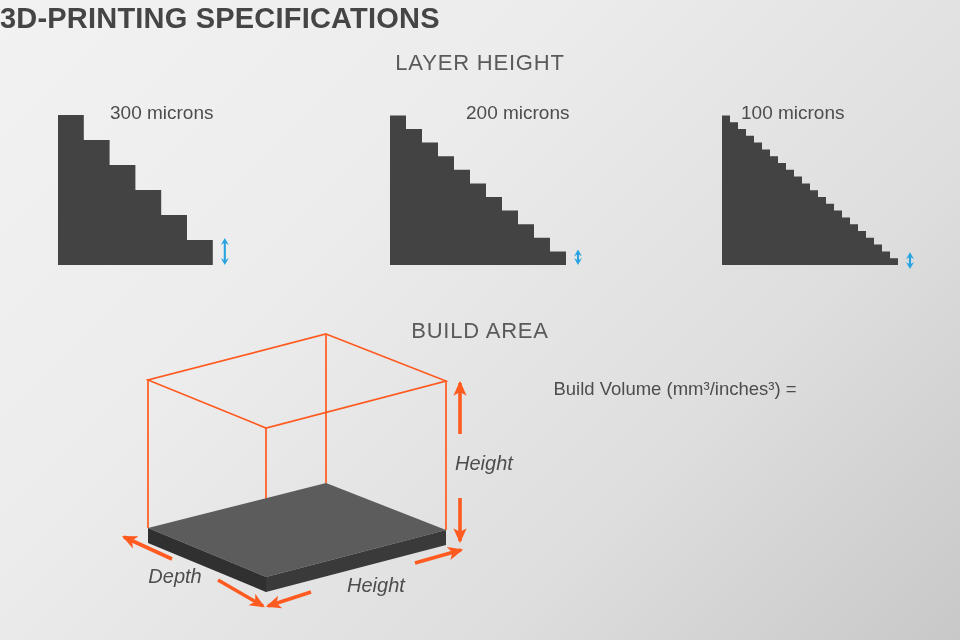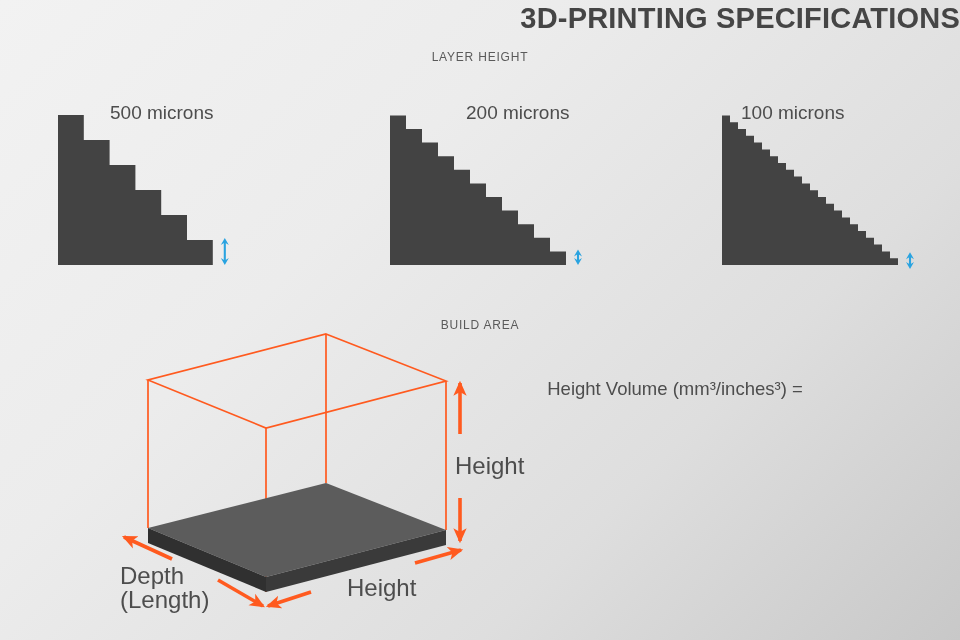--- a/index.html
+++ b/index.html
@@ -17,32 +17,32 @@
   .stage {
     position: relative;
     width: 960px;
     height: 640px;
   }
   .page-title {
     position: absolute;
     left: 0;
     top: 2px;
     width: 960px;
-    text-align: right;
+    text-align: left;
     font-size: 29px;
     font-weight: bold;
     letter-spacing: 0.2px;
     color: #454545;
   }
   .section-heading {
     position: absolute;
     width: 960px;
     left: 0;
     text-align: center;
-    font-size: 12px;
+    font-size: 22px;
     letter-spacing: 0.8px;
     color: #5a5a5a;
   }
   #layer-height-heading { top: 50px; }
   #build-area-heading  { top: 300px; margin-top: 18px; }
 
   .stair-label {
     position: absolute;
     font-size: 19px;
     color: #4d4d4d;
@@ -58,50 +58,51 @@
     left: 505px;
     top: 376px;
     width: 340px;
     text-align: center;
     font-size: 18.5px;
     line-height: 26px;
     color: #4d4d4d;
   }
   .dim-label {
     position: absolute;
-    font-size: 24px;
+    font-size: 20px;
     color: #4d4d4d;
     white-space: nowrap;
+    font-style: italic;
   }
   #height-label { left: 455px; top: 452px; }
   #width-label  { left: 347px; top: 574px; }
   #depth-label  {
     left: 120px;
     top: 564px;
     width: 110px;
-    text-align: left;
+    text-align: center;
     line-height: 24px;
     white-space: normal;
   }
   #build-svg {
     position: absolute;
     left: 0;
     top: 0;
   }
 </style>
 </head>
 <body>
 
 <div class="stage">
 
   <div class="page-title">3D-PRINTING SPECIFICATIONS</div>
 
   <div class="section-heading" id="layer-height-heading">LAYER HEIGHT</div>
 
-  <div class="stair-label" style="left:110px; top:102px;">500 microns</div>
+  <div class="stair-label" style="left:110px; top:102px;">300 microns</div>
   <svg class="stair-svg" id="stair-0" style="left:58px; top:112px;" width="180" height="160" viewBox="0 0 180 160">
       <polygon points="0.00,3.00 25.80,3.00 25.80,28.00 51.60,28.00 51.60,53.00 77.40,53.00 77.40,78.00 103.20,78.00 103.20,103.00 129.00,103.00 129.00,128.00 154.80,128.00 154.80,153.00 0.00,153.00" fill="#434343"></polygon>
       <g>
         <line x1="166.8" y1="130" x2="166.8" y2="149" stroke="#29a3e0" stroke-width="2.1"></line>
         <polygon points="166.8,126 162.8,133 166.8,130.5 170.8,133" fill="#29a3e0"></polygon>
         <polygon points="166.8,153 162.8,146 166.8,148.5 170.8,146" fill="#29a3e0"></polygon>
       </g>
     </svg>
 
   <div class="stair-label" style="left:466px; top:102px;">200 microns</div>
@@ -152,23 +153,22 @@
       <line x1="460" y1="434" x2="460" y2="383"></line>
       <line x1="460" y1="498" x2="460" y2="541"></line>
       <line x1="415" y1="563" x2="461" y2="550"></line>
       <line x1="311" y1="592" x2="268" y2="606"></line>
       <line x1="172" y1="559" x2="124" y2="537"></line>
       <line x1="218" y1="580" x2="263" y2="606"></line>
     </g>
   </svg>
 
   <div class="formula">
-    <div>Height Volume (mm³/inches³) =</div>
+    <div>Build Volume (mm³/inches³) =</div>
   </div>
 
   <div class="dim-label" id="height-label">Height</div>
   <div class="dim-label" id="width-label">Height</div>
   <div class="dim-label" id="depth-label">
     <div>Depth</div>
-    <div>(Length)</div>
   </div>
 
 </div>
 
 </body></html>

